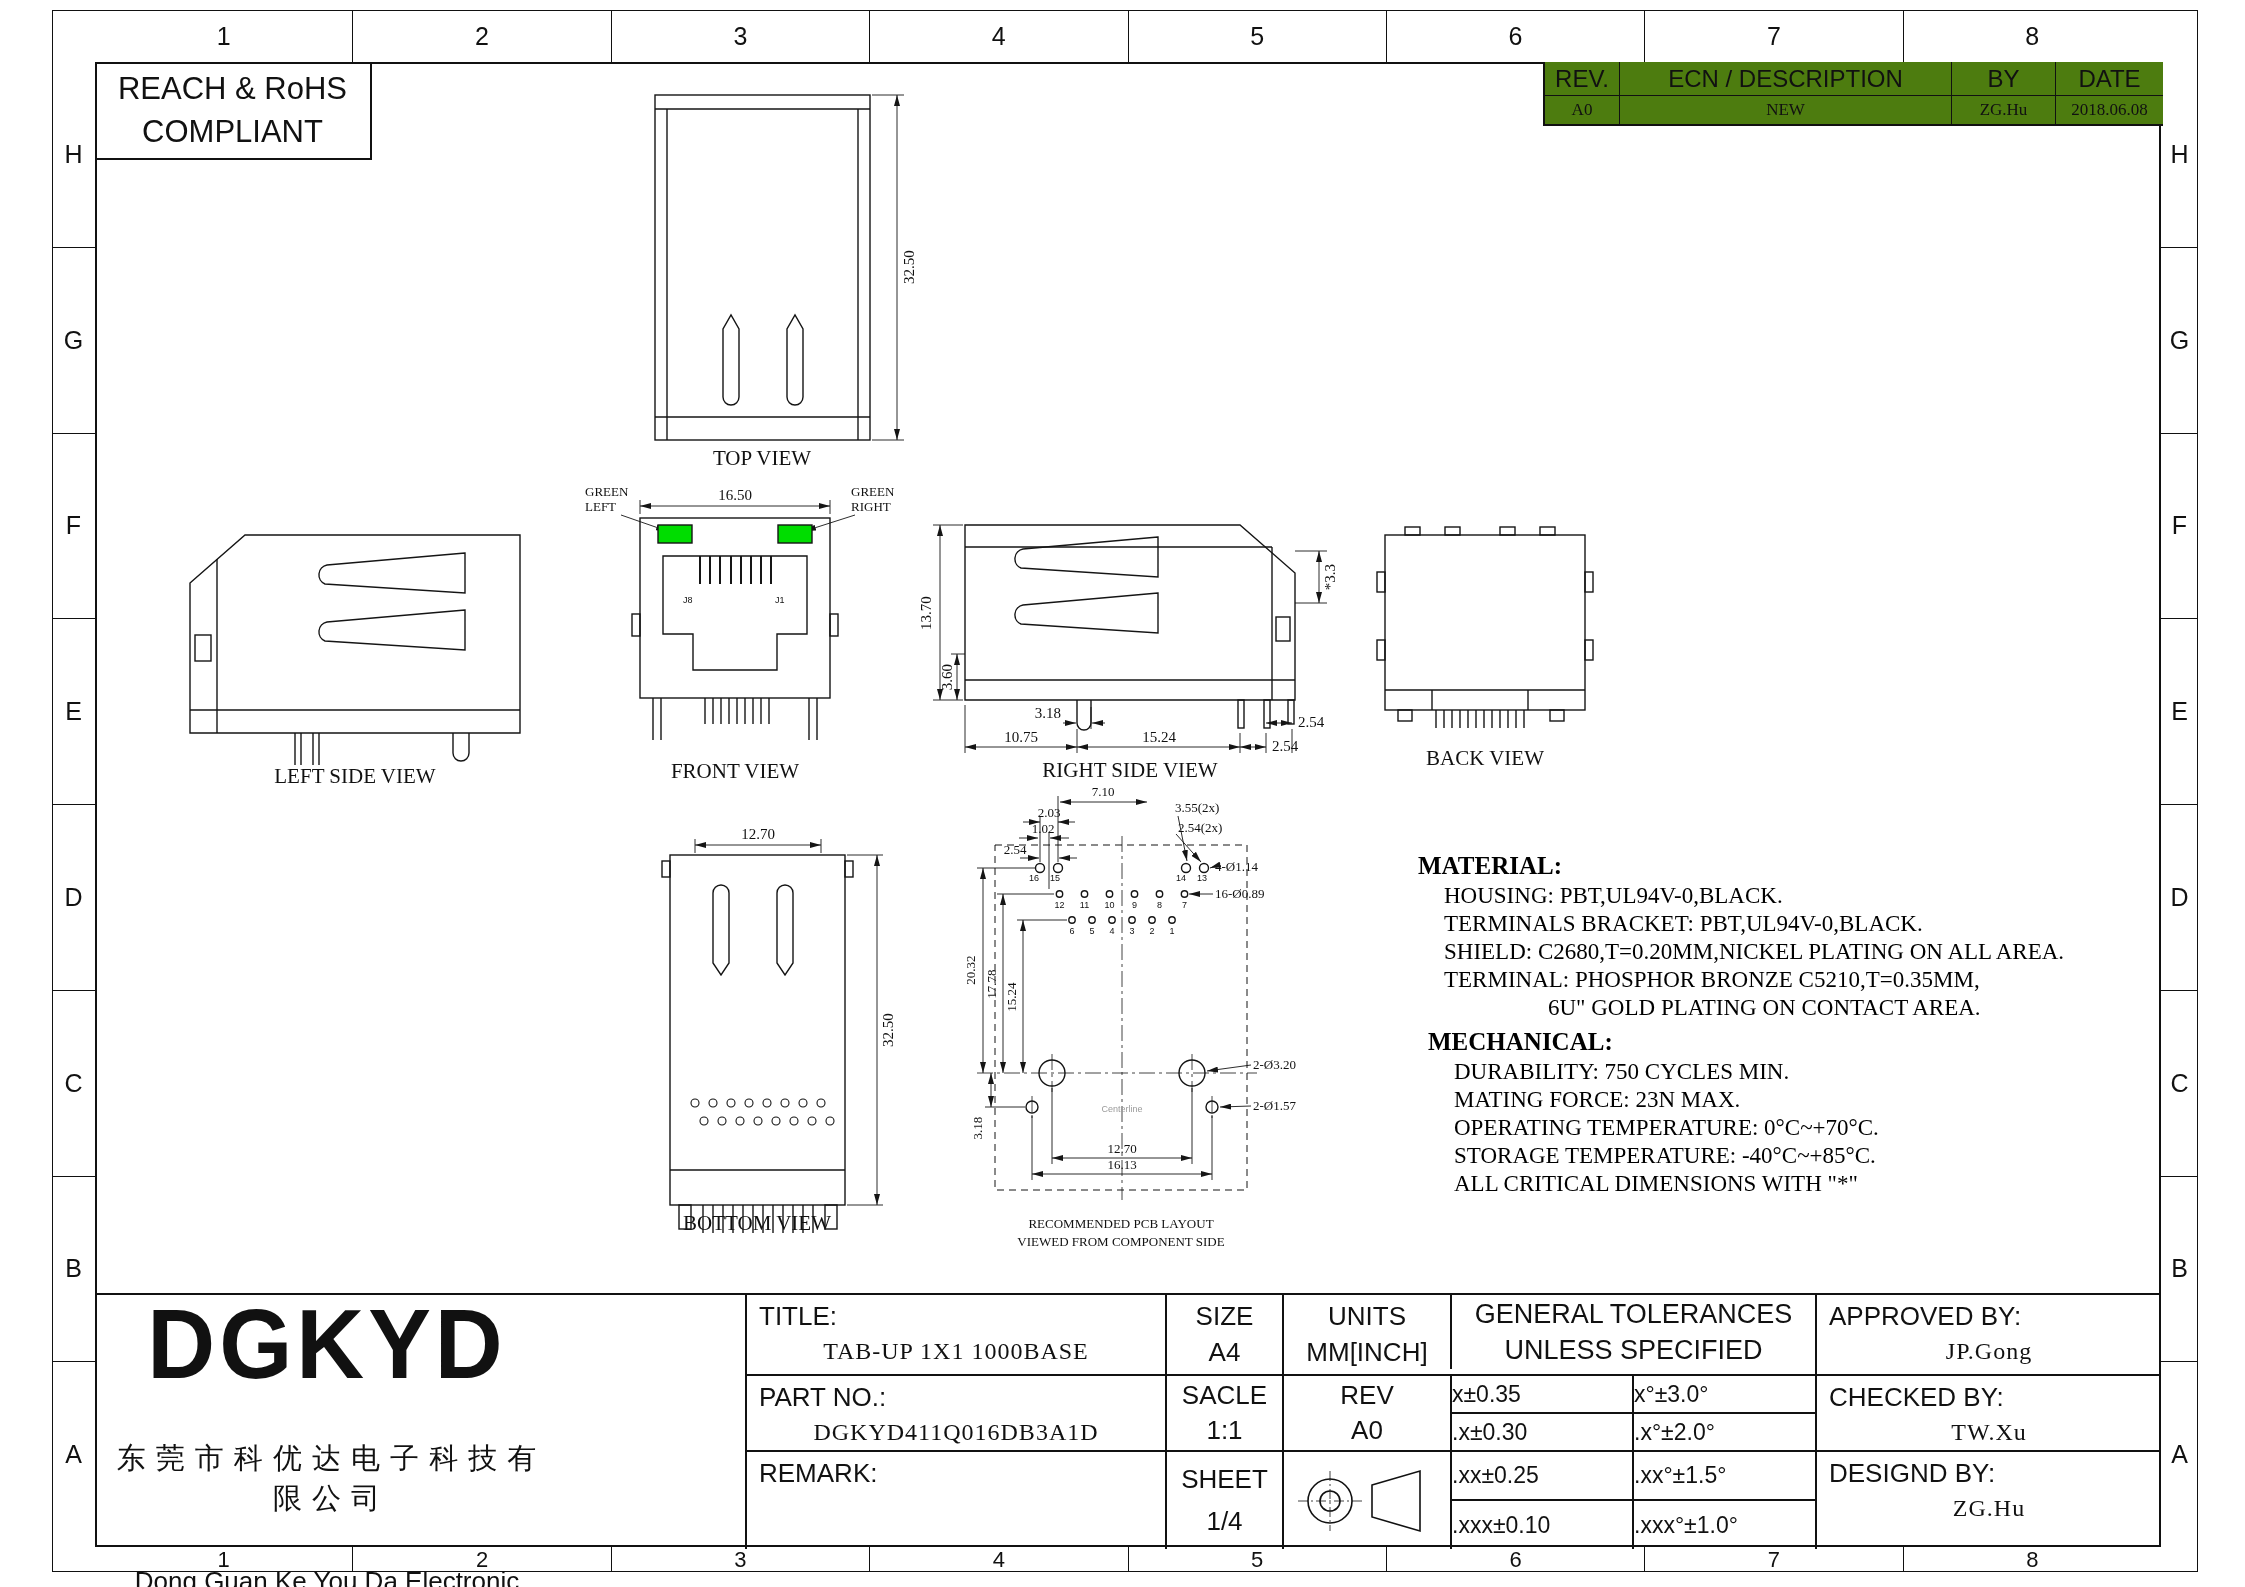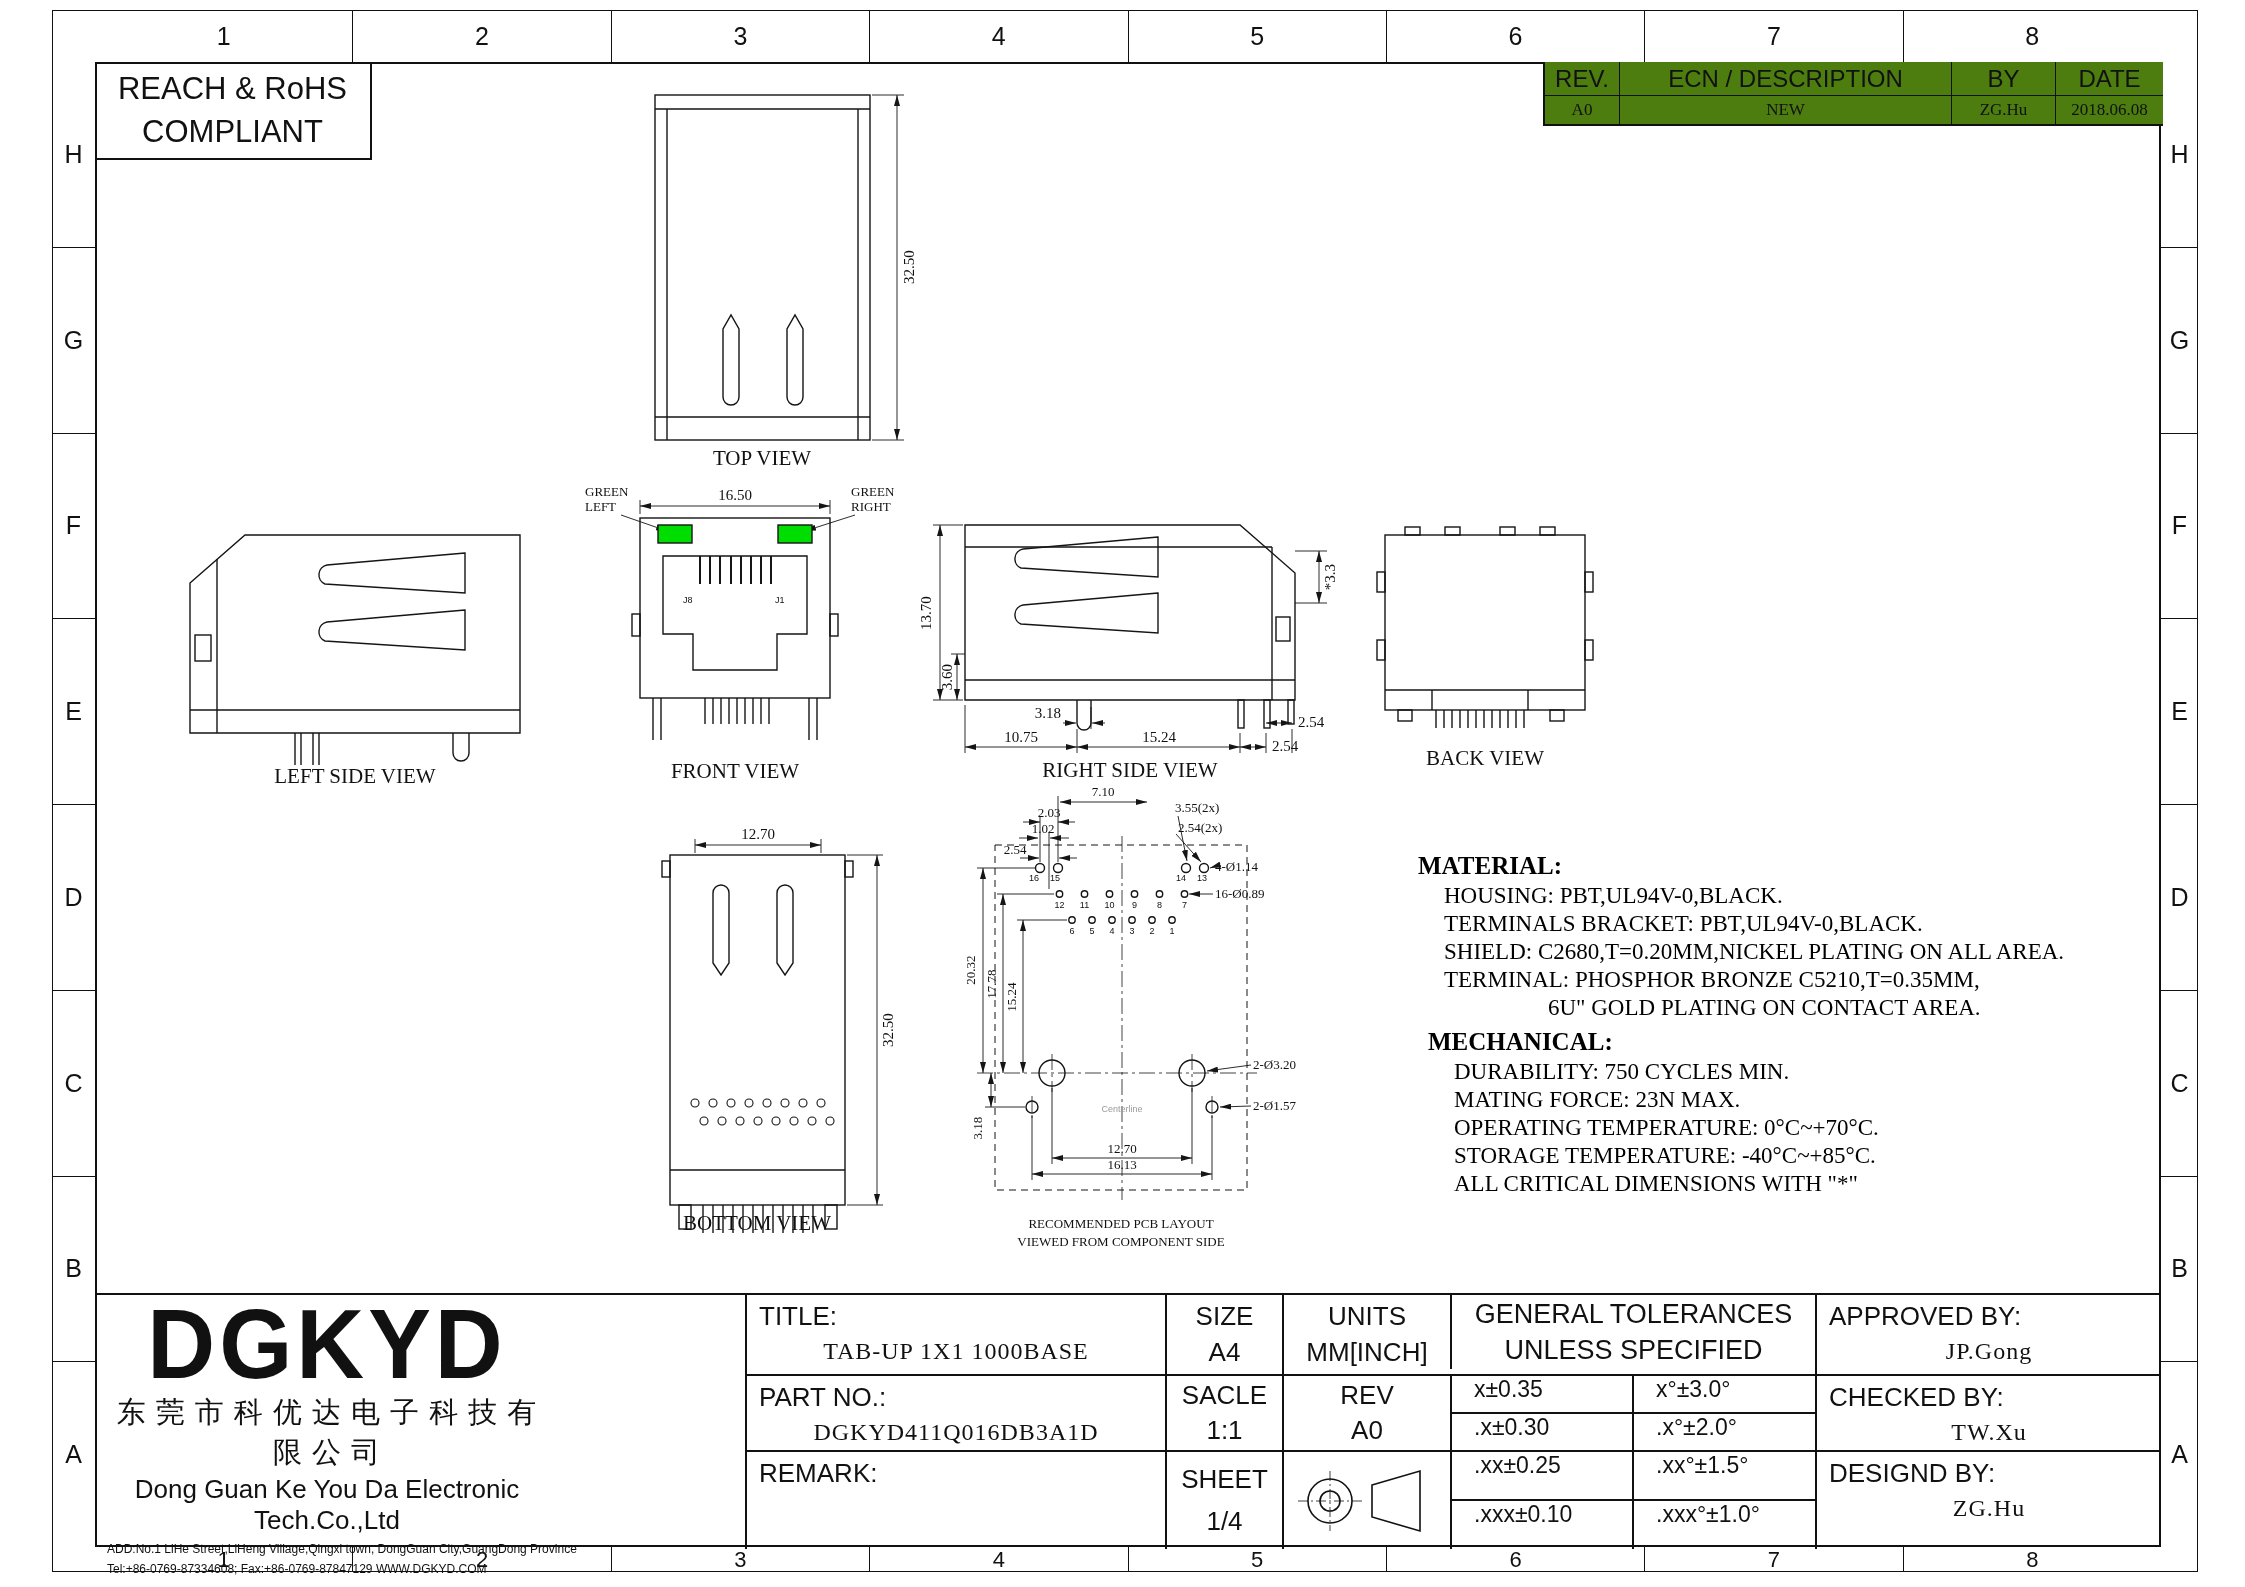--- a/index.html
+++ b/index.html
@@ -39,28 +39,28 @@
   .vs .cl{stroke:#151515;stroke-width:0.8;stroke-dasharray:16,4,3,4;fill:none;}
   .vs .dash{stroke:#151515;stroke-width:1;stroke-dasharray:7,5;fill:none;}
   .vs .gray{fill:#9a9a9a;}
   
   .notes{position:absolute;font:23px "Liberation Serif",serif;color:#000;}
   .notes-title{font-weight:bold;font-size:25px;margin-bottom:2px;}
   .note-line{margin-left:26px;line-height:1.22;}
   .indent2{margin-left:130px;}
   
   .tb{position:absolute;left:95px;top:1293px;width:2066px;height:254px;border-top:2.5px solid #111;box-sizing:border-box;font-family:"Liberation Sans",sans-serif;}
-  .tbc{position:absolute;box-sizing:border-box;border-left:2px solid #111;border-top:2px solid #111;}
+  .tbc{position:absolute;box-sizing:border-box;border-left:2px solid #111;border-top:2px solid #111;gap:46px;}
   .nt{border-top:none;}
   .nl{border-left:none;}
   .lbl{font-size:26px;padding:6px 4px 0 12px;}
   .cellval{text-align:center;font-size:24px;margin-top:6px;}
   .serifv{font-family:"Liberation Serif",serif;letter-spacing:1px;}
   .stack{display:flex;flex-direction:column;align-items:center;justify-content:space-evenly;text-align:center;font-size:26px;height:100%;}
-  .tolcell{display:flex;align-items:flex-start;padding-left:22px;font-size:23px;}
+  .tolcell{display:flex;align-items:center;font-size:23px;}
   .tolhead-inner{display:flex;flex-direction:column;align-items:center;justify-content:center;height:100%;font-size:27px;line-height:1.35;}
   .company{display:flex;flex-direction:column;align-items:flex-start;padding-left:6px;}
   .logo{font-size:94px;font-weight:bold;letter-spacing:4px;line-height:1.0;text-align:center;width:452px;margin-top:0px;transform:scaleY(1.05);transform-origin:top;}
   .cn{font-size:29px;font-weight:normal;width:452px;text-align:center;letter-spacing:1px;margin-top:4px;}
   .en{font-size:26px;width:452px;text-align:center;margin-top:1px;}
   .addr{font-size:12px;margin-left:6px;margin-top:6px;white-space:nowrap;}
 </style>
 </head>
 <body>
 

